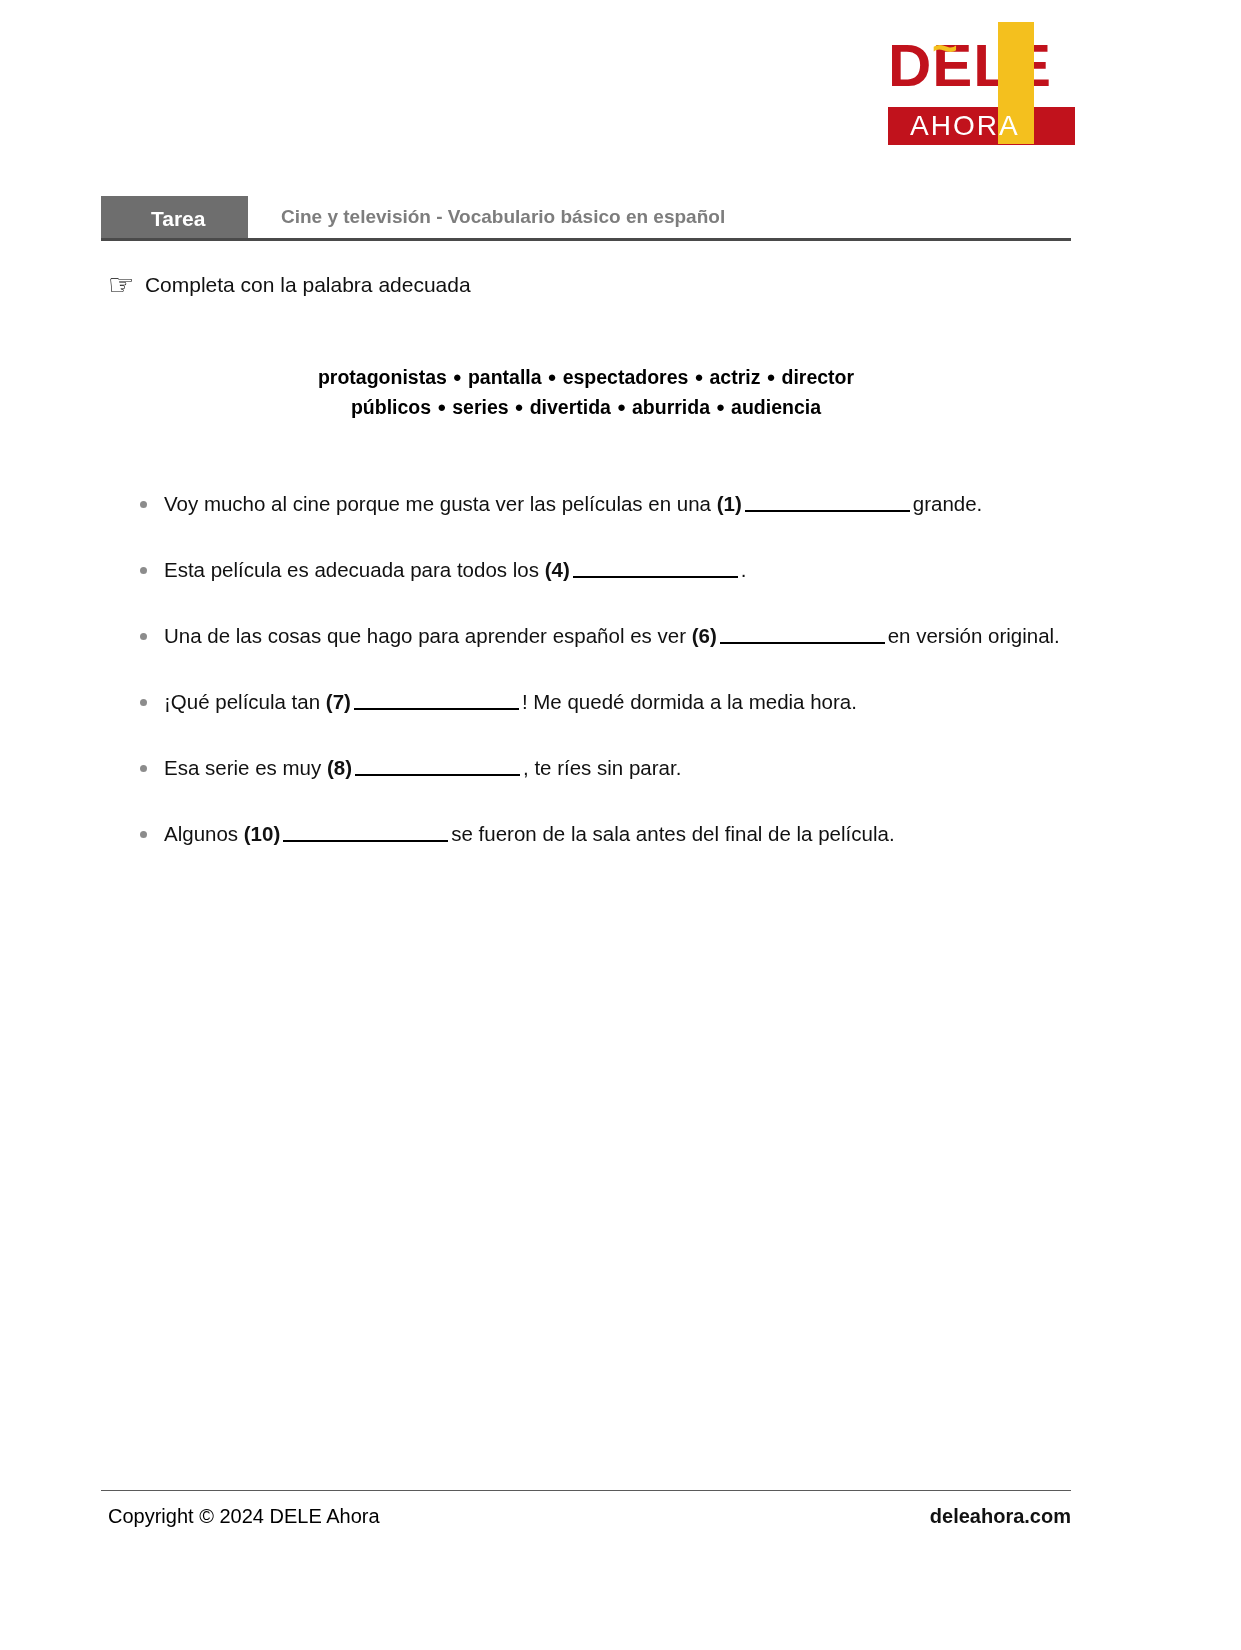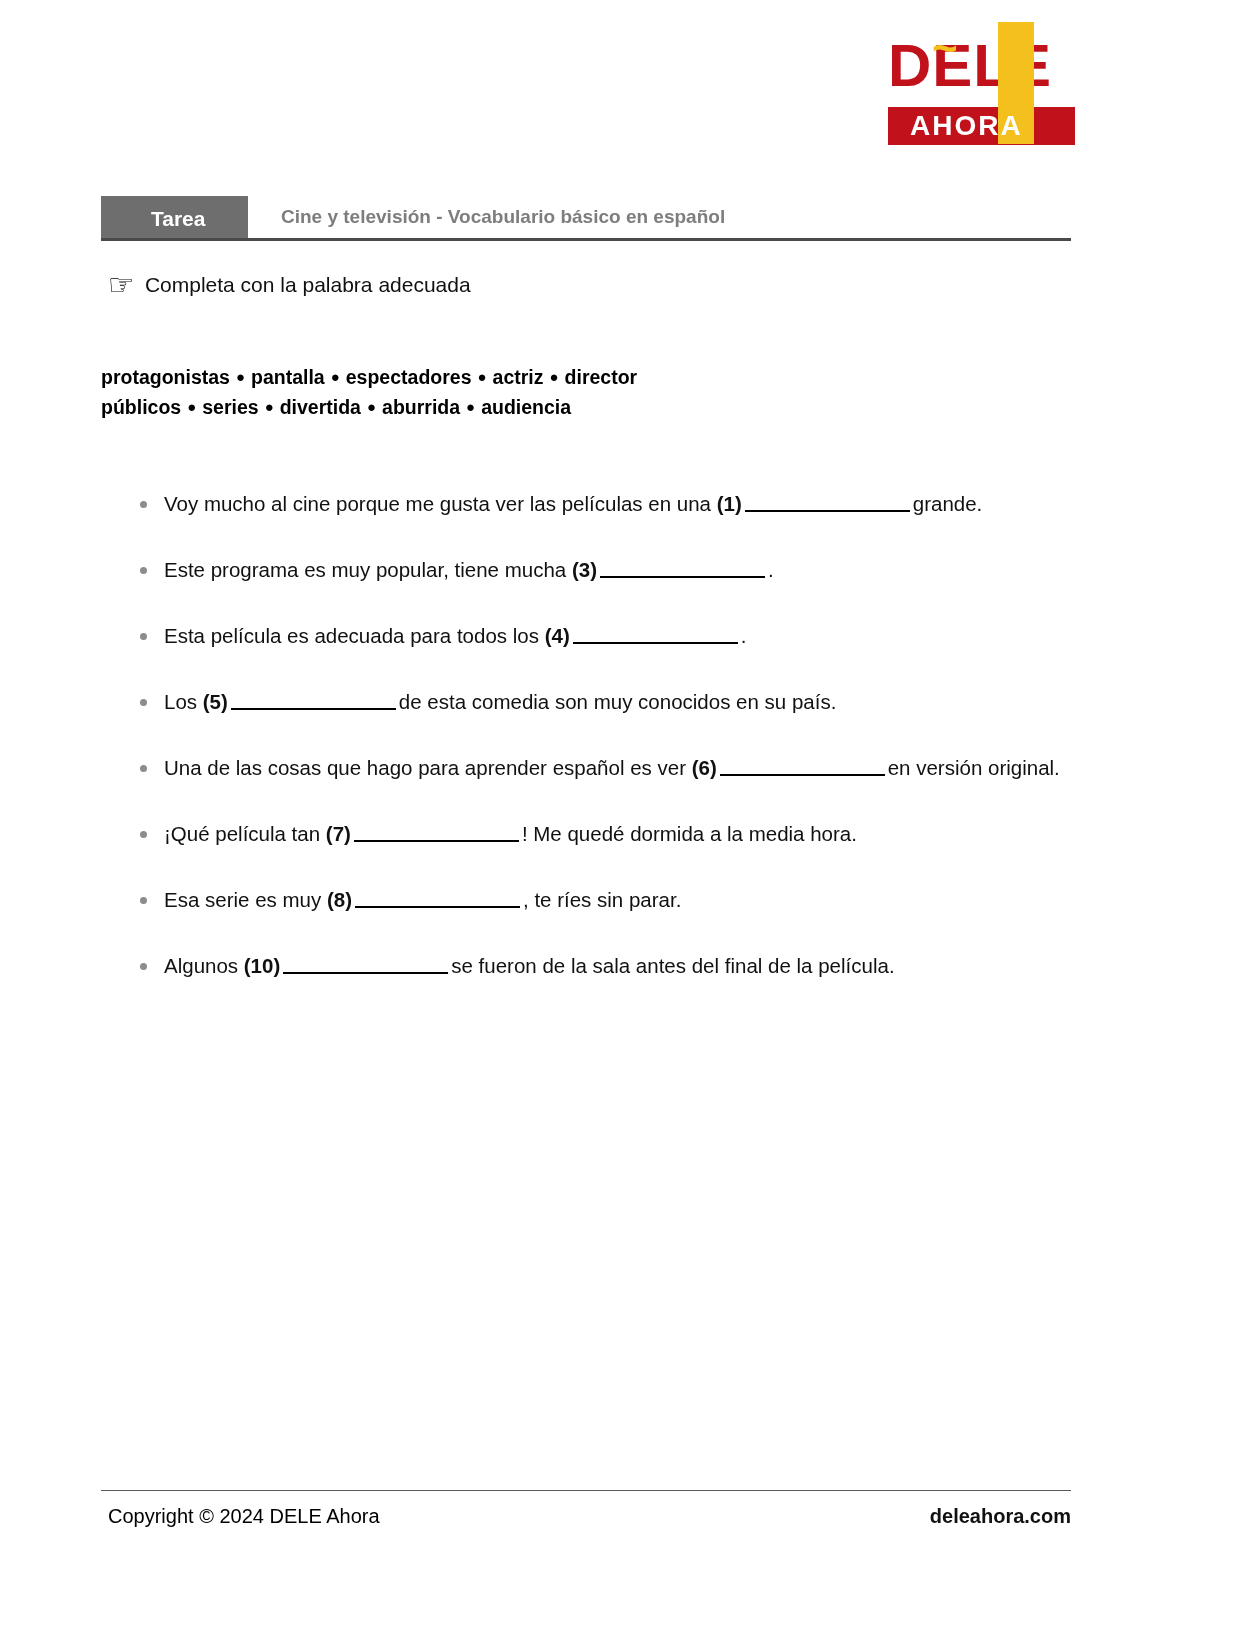--- a/index.html
+++ b/index.html
@@ -77,21 +77,21 @@
     height: 38px;
     background: #c1121c;
     z-index: 2;
   }
   .logo-ahora-text {
     position: absolute;
     left: 30px;
     top: 90px;
     font-size: 28px;
     line-height: 28px;
-    font-weight: bold;
+    font-weight: normal;
     color: #ffffff;
     letter-spacing: 2px;
     z-index: 4;
   }
 
   
   .header {
     position: absolute;
     left: 101px;
     top: 196px;
@@ -151,21 +151,21 @@
     font-size: 21px;
     color: #111111;
   }
 
   
   .wordbank {
     position: absolute;
     left: 101px;
     top: 362px;
     width: 970px;
-    text-align: left;
+    text-align: center;
     font-size: 19.5px;
     font-weight: bold;
     color: #000000;
     line-height: 29px;
   }
   .wordbank .sep {
     font-size: 15px;
     vertical-align: 2px;
     padding: 0 6px;
   }
@@ -260,23 +260,21 @@
     <span class="instruction-text">Completa con la palabra adecuada</span>
   </div>
 
   <div class="wordbank">
     <div id="wb1"><span class="wb-word">protagonistas</span><span class="sep">●</span><span class="wb-word">pantalla</span><span class="sep">●</span><span class="wb-word">espectadores</span><span class="sep">●</span><span class="wb-word">actriz</span><span class="sep">●</span><span class="wb-word">director</span></div>
     <div id="wb2"><span class="wb-word">públicos</span><span class="sep">●</span><span class="wb-word">series</span><span class="sep">●</span><span class="wb-word">divertida</span><span class="sep">●</span><span class="wb-word">aburrida</span><span class="sep">●</span><span class="wb-word">audiencia</span></div>
   </div>
 
   <div class="exercises" id="exercise-list">
       <div class="ex-item"><span class="ex-bullet"></span><span>Voy mucho al cine porque me gusta ver las películas en una </span><span class="ex-num">(1)</span><span class="blank"></span><span>grande.</span></div>
-      <div class="ex-item"><span class="ex-bullet"></span><span>Este programa es muy popular, tiene mucha </span><span class="ex-num">(3)</span><span class="blank"></span><span>.</span></div>
       <div class="ex-item"><span class="ex-bullet"></span><span>Esta película es adecuada para todos los </span><span class="ex-num">(4)</span><span class="blank"></span><span>.</span></div>
-      <div class="ex-item"><span class="ex-bullet"></span><span>Los </span><span class="ex-num">(5)</span><span class="blank"></span><span>de esta comedia son muy conocidos en su país.</span></div>
       <div class="ex-item"><span class="ex-bullet"></span><span>Una de las cosas que hago para aprender español es ver </span><span class="ex-num">(6)</span><span class="blank"></span><span>en versión original.</span></div>
       <div class="ex-item"><span class="ex-bullet"></span><span>¡Qué película tan </span><span class="ex-num">(7)</span><span class="blank"></span><span>! Me quedé dormida a la media hora.</span></div>
       <div class="ex-item"><span class="ex-bullet"></span><span>Esa serie es muy </span><span class="ex-num">(8)</span><span class="blank"></span><span>, te ríes sin parar.</span></div>
       <div class="ex-item"><span class="ex-bullet"></span><span>Algunos </span><span class="ex-num">(10)</span><span class="blank"></span><span>se fueron de la sala antes del final de la película.</span></div>
     </div>
 
   <div class="footer-rule"></div>
   <div class="footer-left">Copyright © 2024 DELE Ahora</div>
   <div class="footer-right">deleahora.com</div>
 

